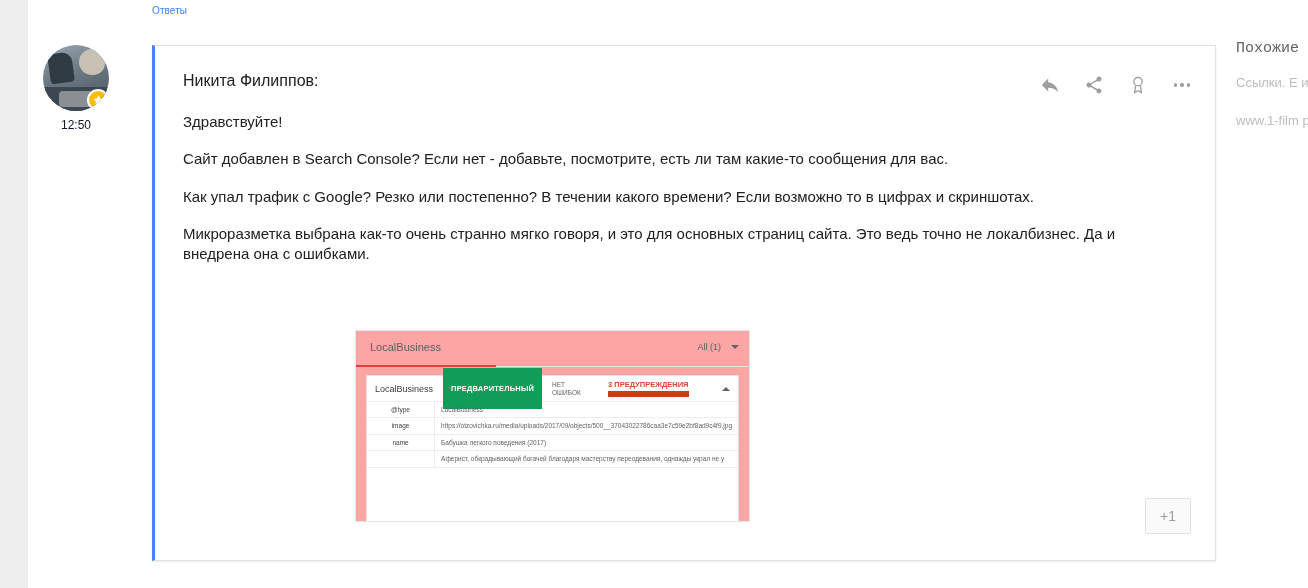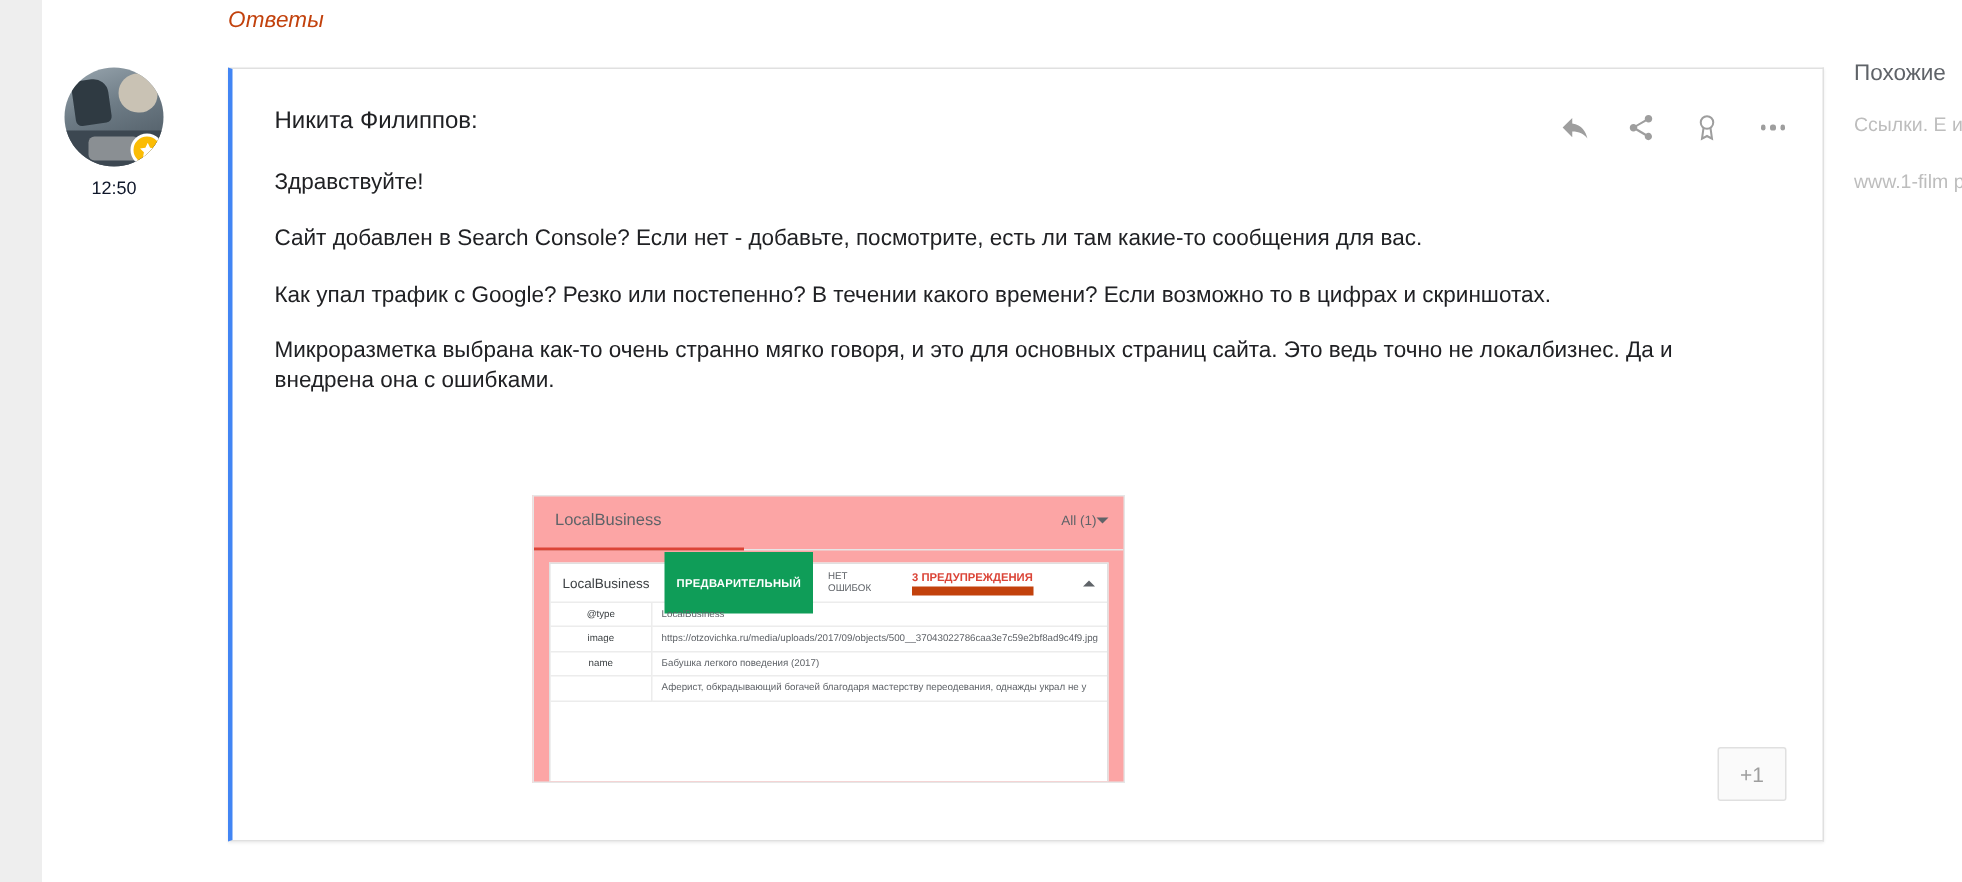--- a/index.html
+++ b/index.html
@@ -30,24 +30,23 @@
     position: absolute;
     left: 28px; top: 0;
     width: 1280px;
     height: 30px;
     background: #ffffff;
   }
   .answers-label {
     position: absolute;
     left: 152px;
     top: 5px;
-    font-size: 15px;
-    color: #c2410c;
+    font-size: 10px;
+    color: #3b82f6;
     letter-spacing: 0.1px;
-    font-style: italic;
   }
   
   .avatar-col {
     position: absolute;
     left: 42px;
     top: 45px;
     width: 68px;
     text-align: center;
   }
   .avatar {
@@ -199,20 +198,21 @@
     background: #db4437;
   }
   .embed-filter {
     position: absolute;
     right: 10px;
     top: 11px;
     font-size: 9px;
     color: #5f6368;
     display: flex;
     align-items: center;
+    gap: 10px;
   }
   .caret-down {
     width: 0; height: 0;
     border-left: 4px solid transparent;
     border-right: 4px solid transparent;
     border-top: 4px solid #5f6368;
   }
   .embed-card {
     position: absolute;
     left: 10px;
@@ -299,20 +299,21 @@
     left: 1236px;
     top: 40px;
     width: 72px;
     overflow: hidden;
   }
   .rail-title {
     font-size: 15px;
     color: #5f6368;
     margin-bottom: 16px;
     white-space: nowrap;
+    font-family: Liberation Mono, monospace;
   }
   .rail-block {
     font-size: 13px;
     color: #bdbdbd;
     line-height: 1.5;
     margin-bottom: 18px;
     white-space: nowrap;
   }
 </style>
 </head>

